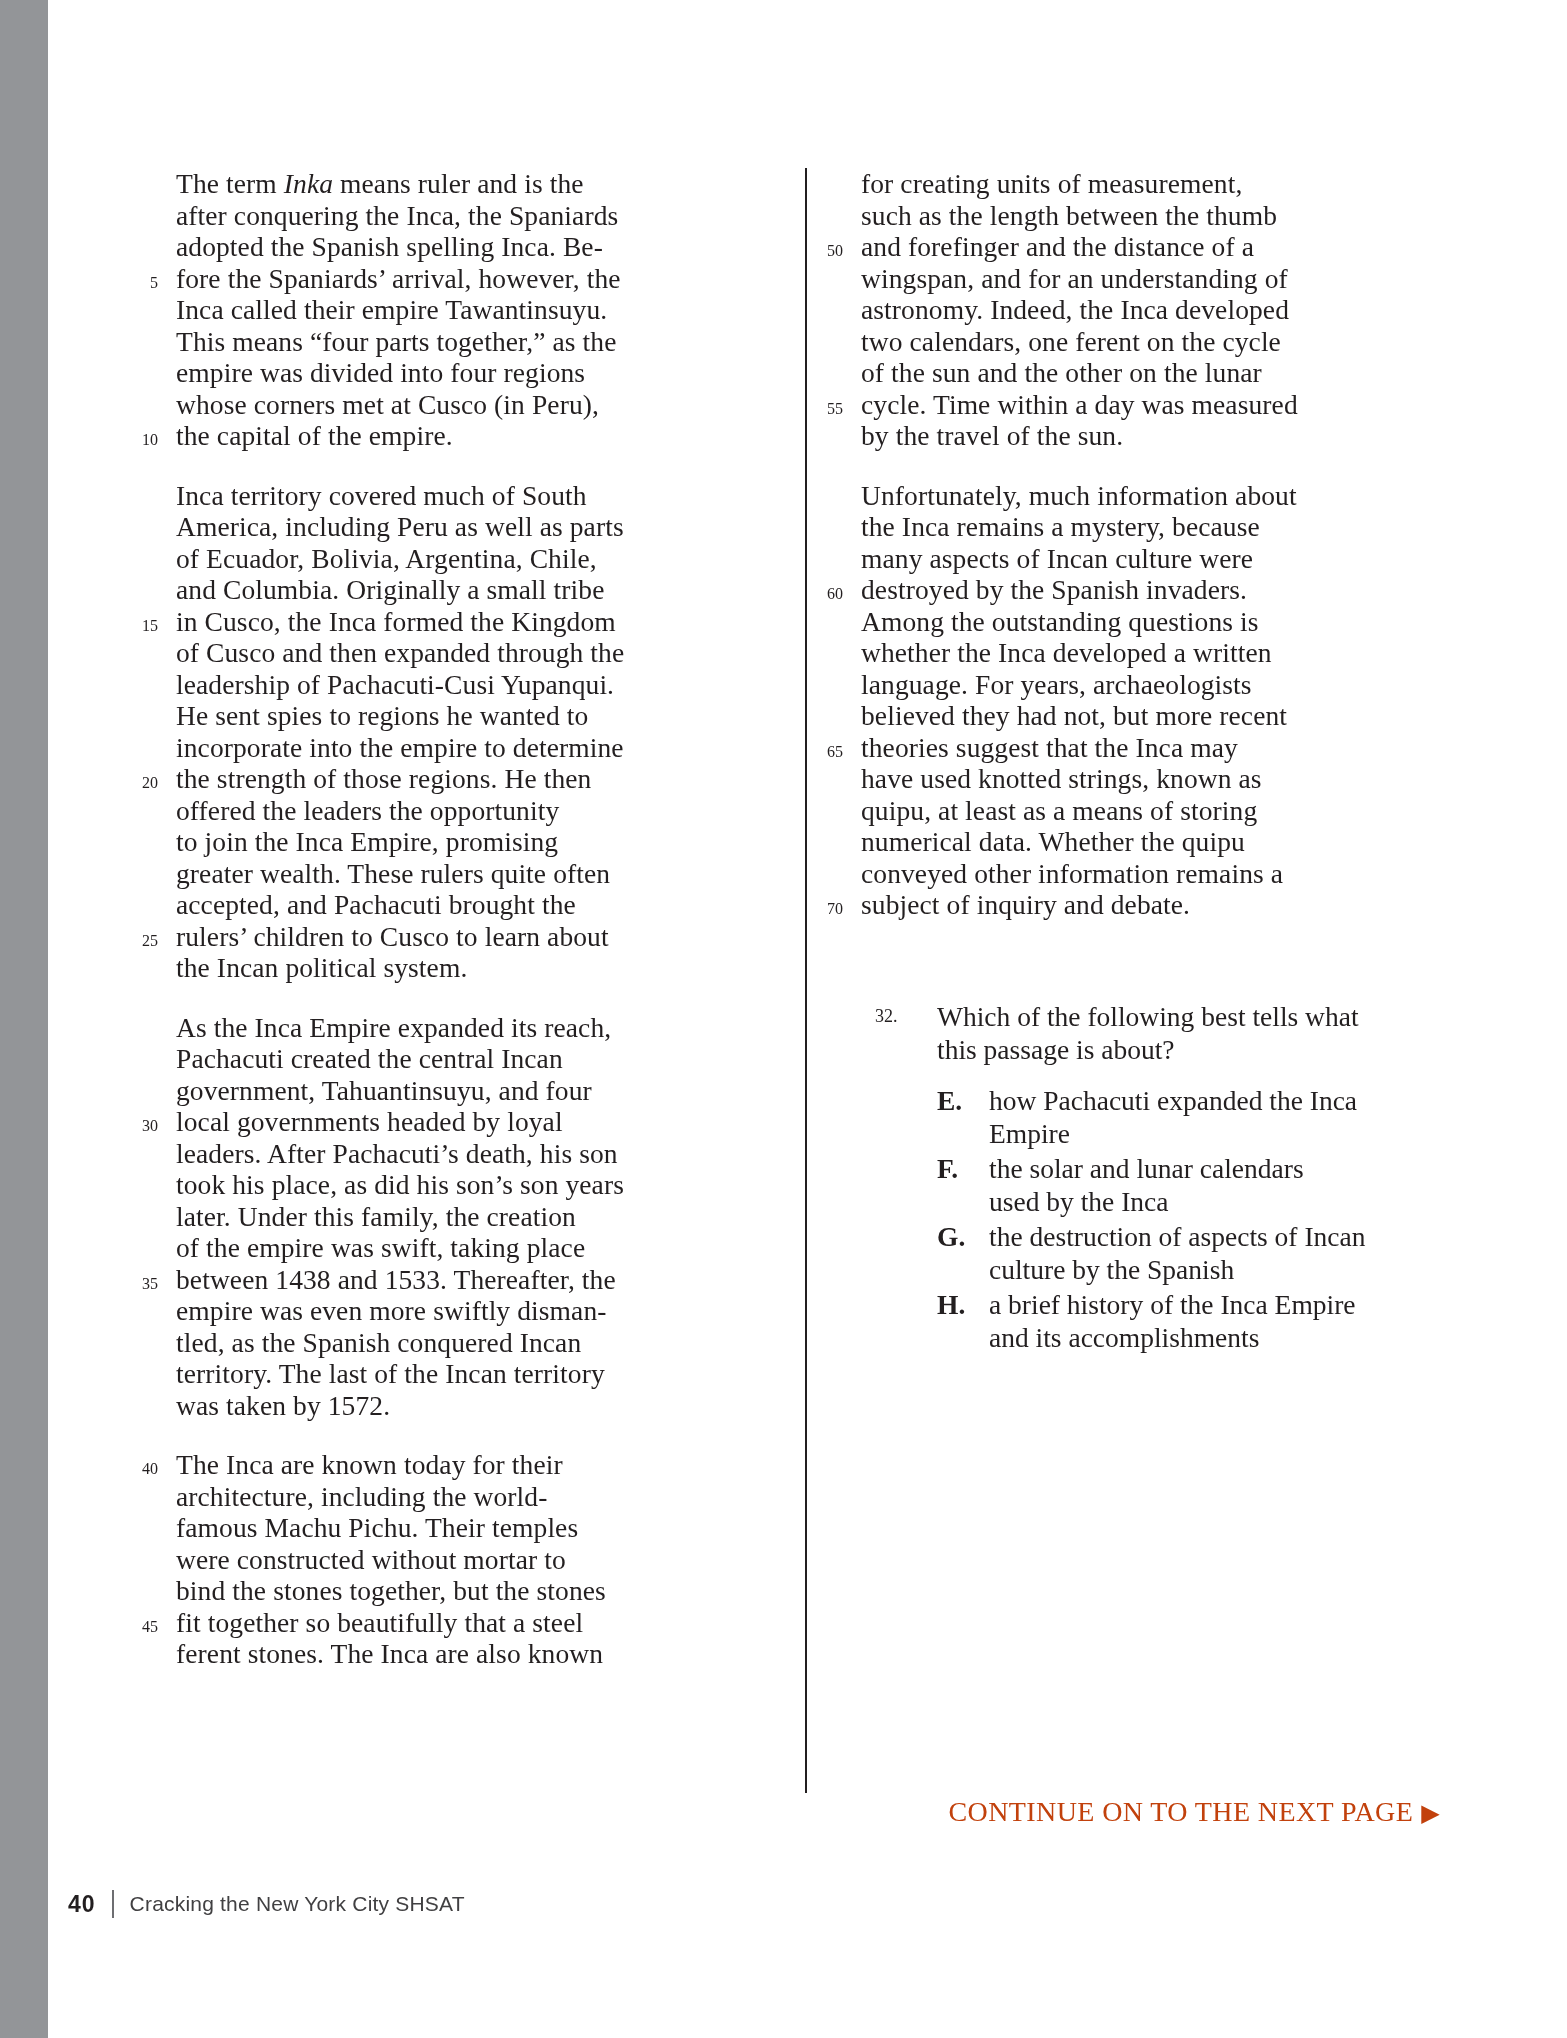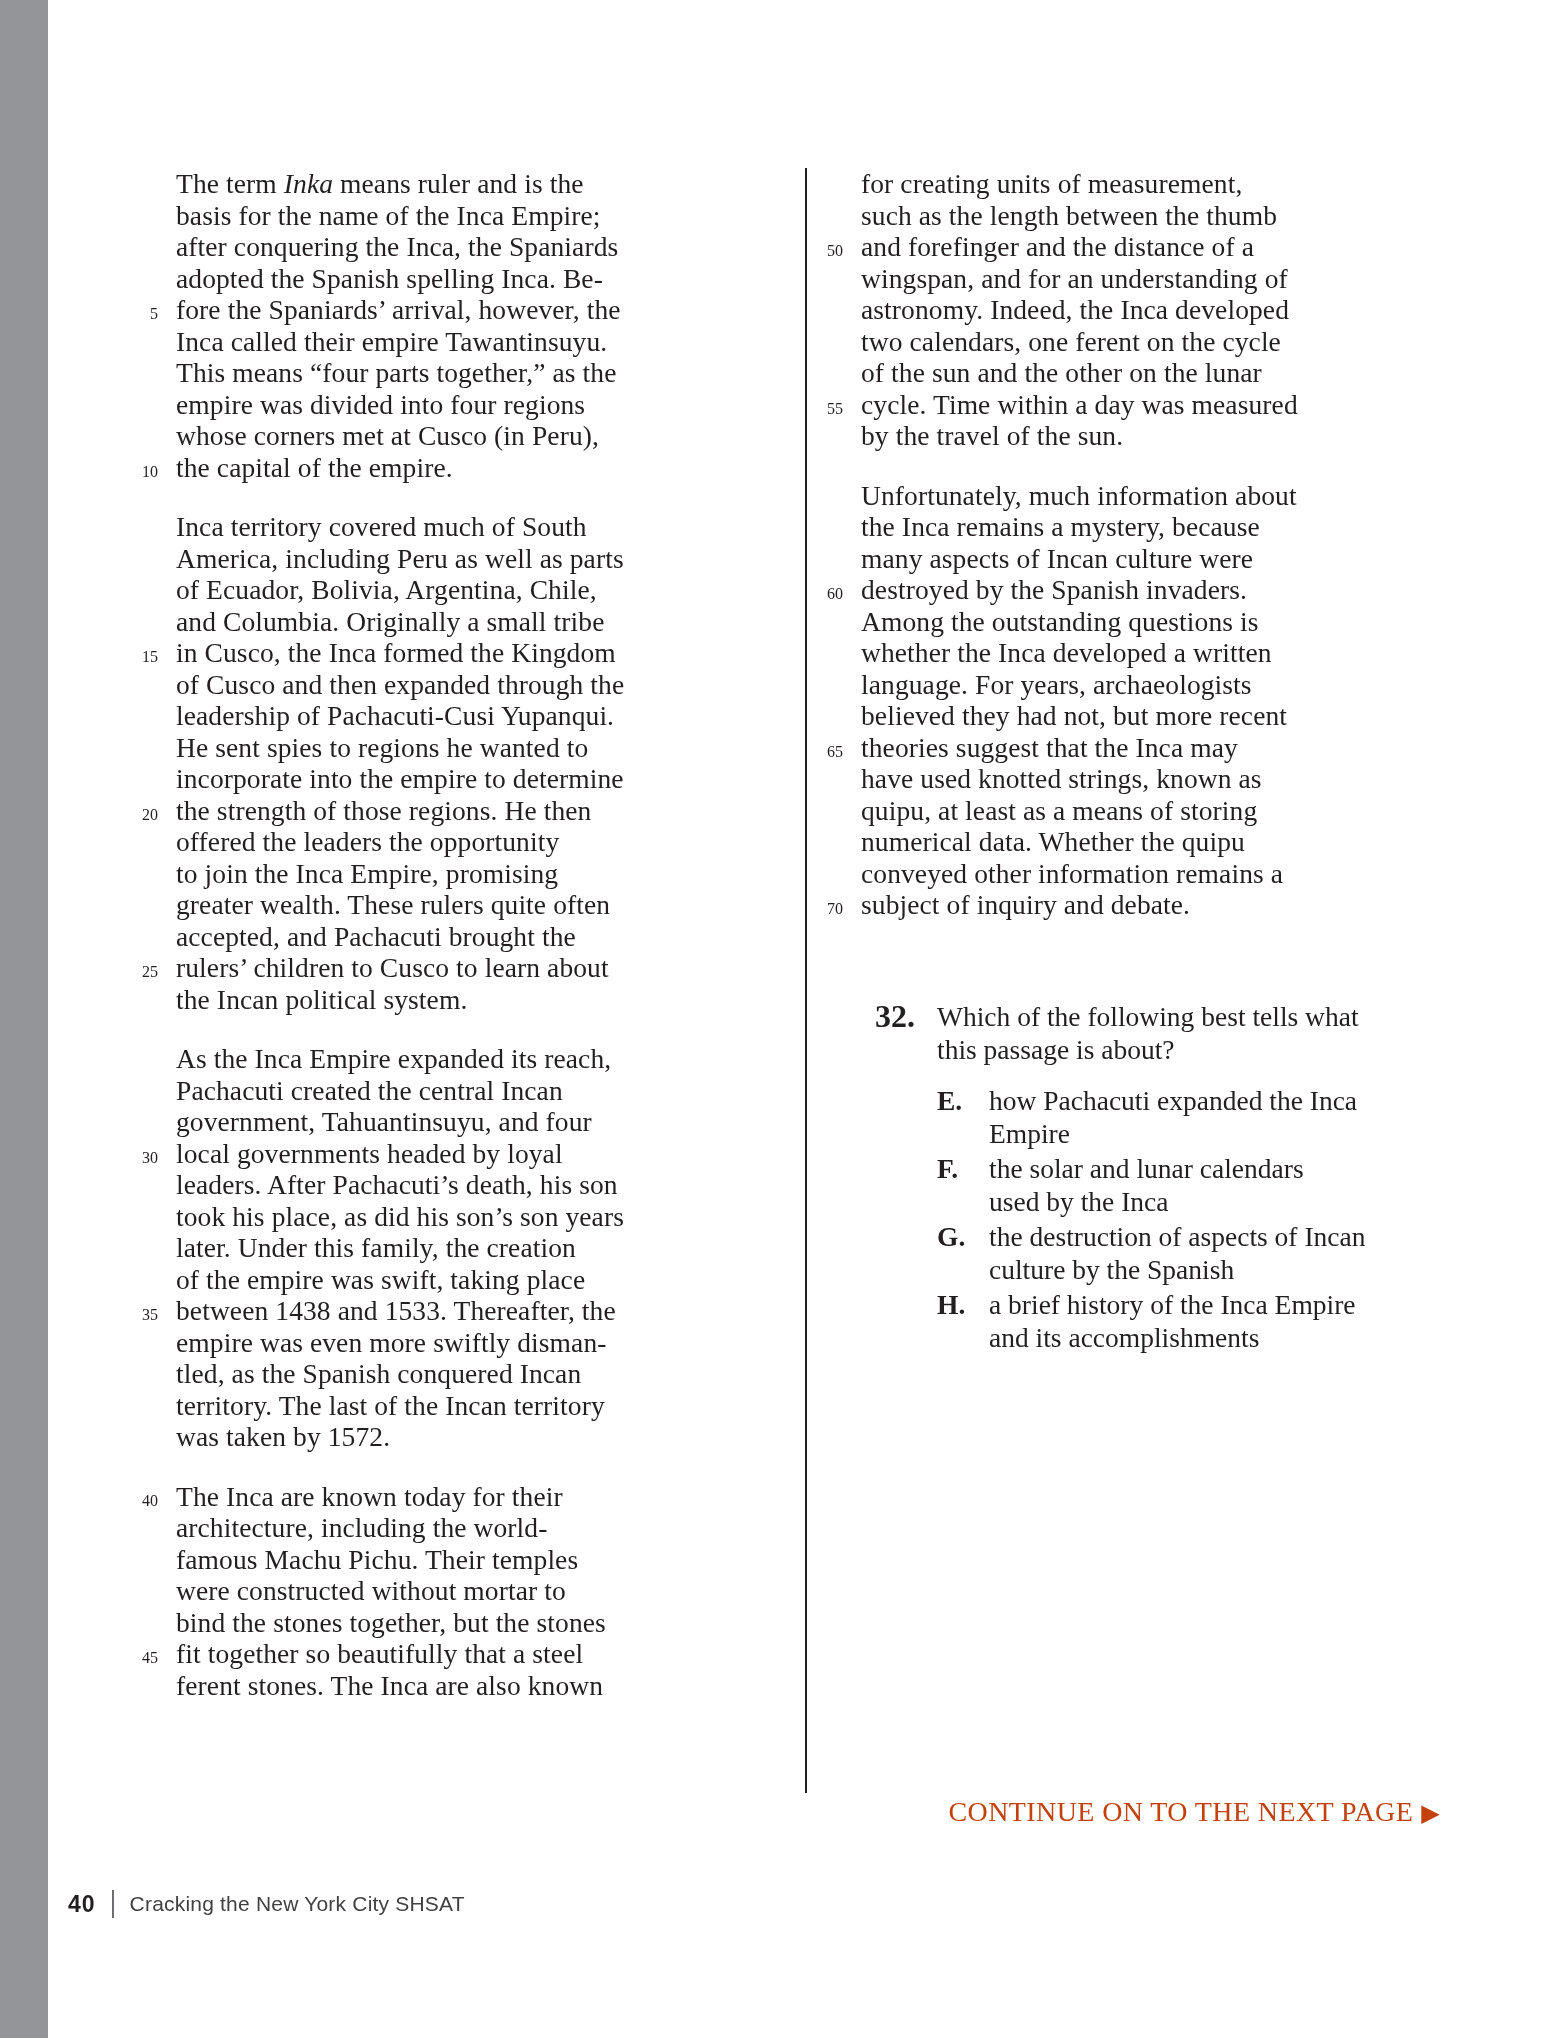--- a/index.html
+++ b/index.html
@@ -93,22 +93,22 @@
     top: 1000px;
     width: 600px;
   }
   .q-row {
     display: flex;
     align-items: flex-start;
   }
   .q-num {
     width: 62px;
     flex: 0 0 62px;
-    font-weight: bold;
-    font-size: 32px;
+    font-weight: normal;
+    font-size: 18px;
     line-height: 33px;
     color: #231f20;
   }
   .q-text {
     font-size: 27.5px;
     line-height: 33px;
     color: #231f20;
     flex: 1;
   }
   .choices {
@@ -186,21 +186,20 @@
   <div class="gray-bar"></div>
 
   <div class="content">
 
     <div class="divider"></div>
 
     <div class="columns">
       <div class="col col-left" id="left-col">
           <div class="para">
             <div class="tline"><span>The term <em>Inka</em> means ruler and is the</span></div>
-            <div class="tline"><span>basis for the name of the Inca Empire;</span></div>
             <div class="tline"><span>after conquering the Inca, the Spaniards</span></div>
             <div class="tline"><span>adopted the Spanish spelling Inca. Be-</span></div>
             <div class="tline"><span class="lnum">5</span><span>fore the Spaniards’ arrival, however, the</span></div>
             <div class="tline"><span>Inca called their empire Tawantinsuyu.</span></div>
             <div class="tline"><span>This means “four parts together,” as the</span></div>
             <div class="tline"><span>empire was divided into four regions</span></div>
             <div class="tline"><span>whose corners met at Cusco (in Peru),</span></div>
             <div class="tline"><span class="lnum">10</span><span>the capital of the empire.</span></div>
           </div>
           <div class="para">

